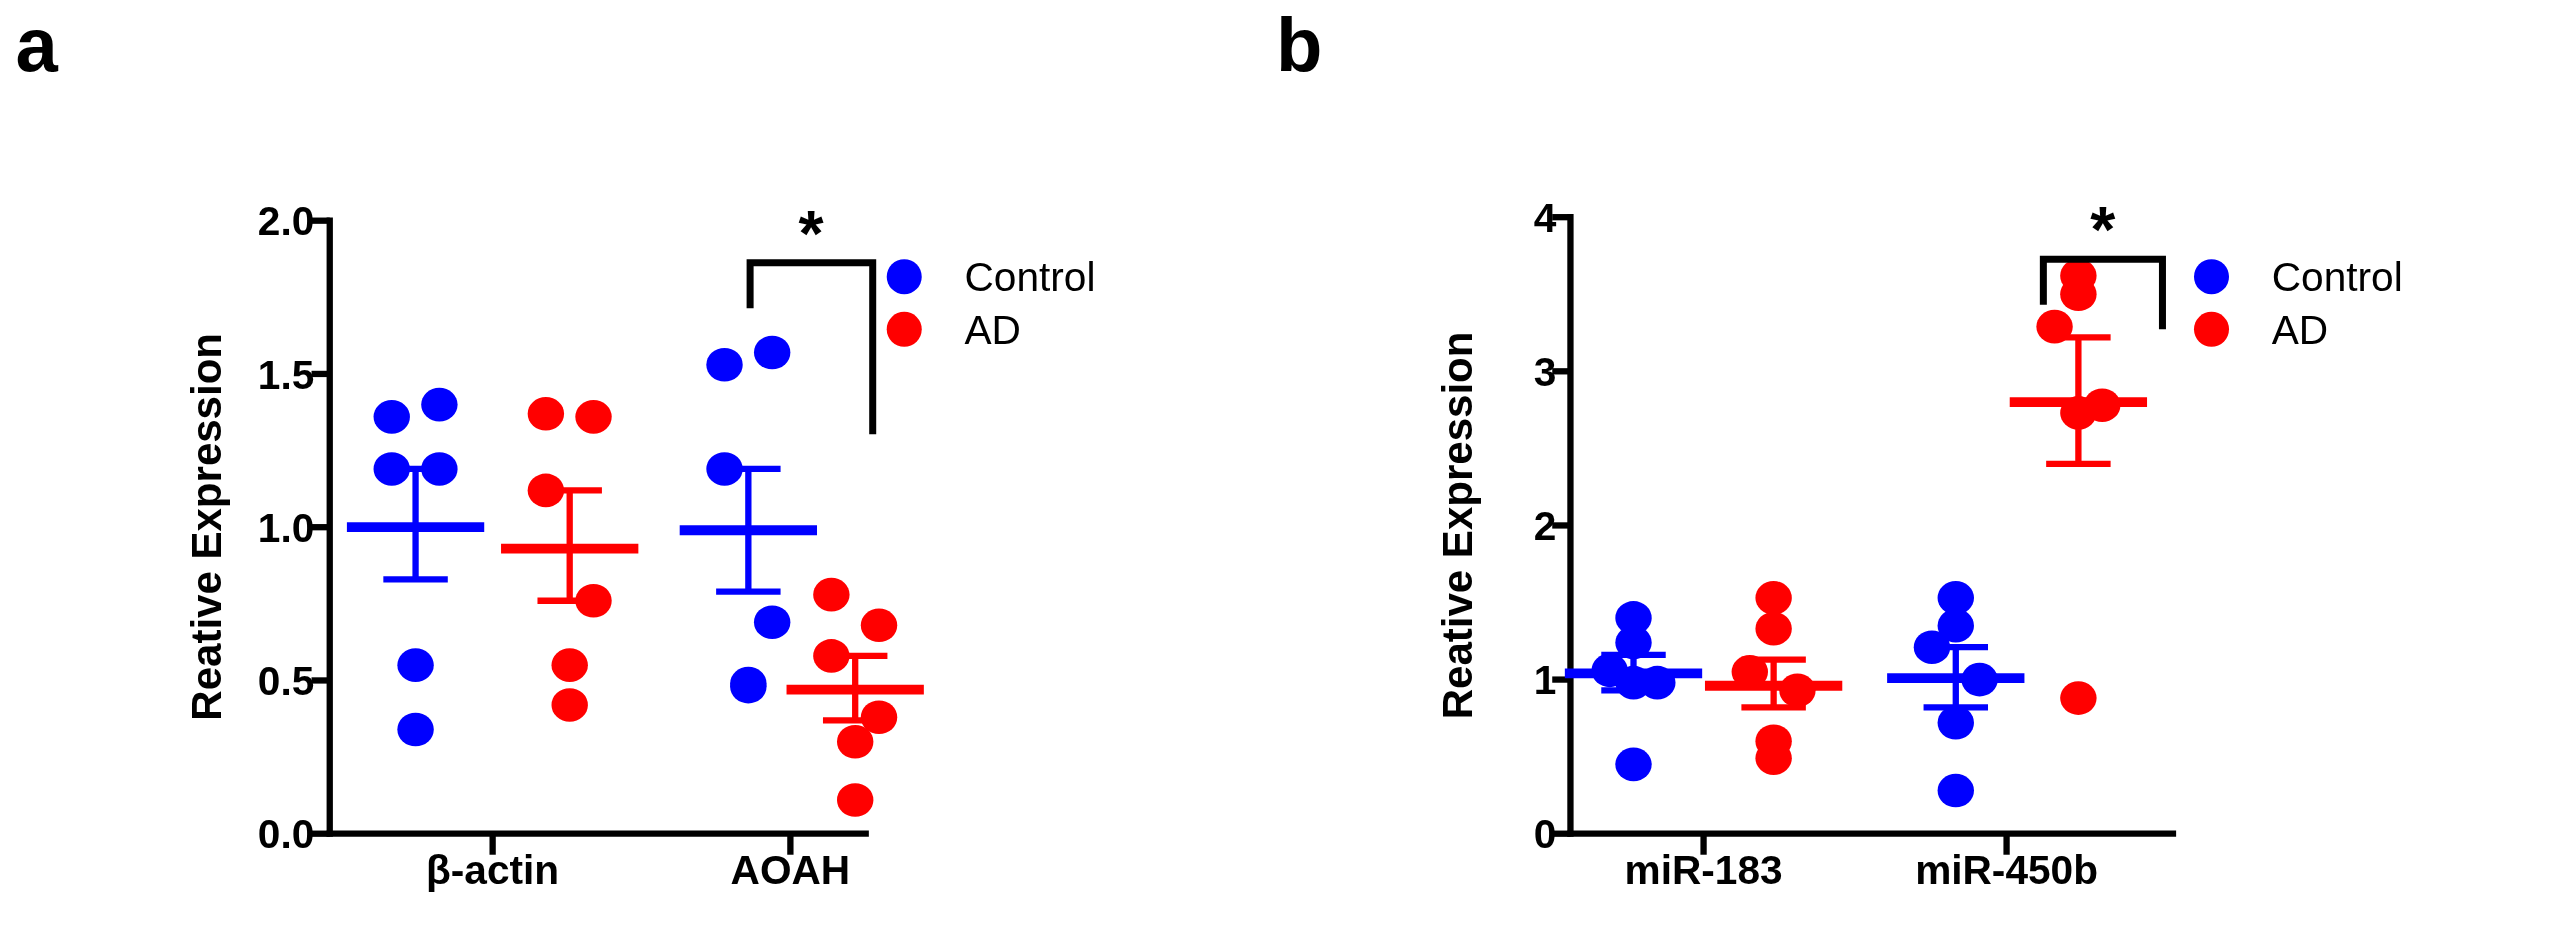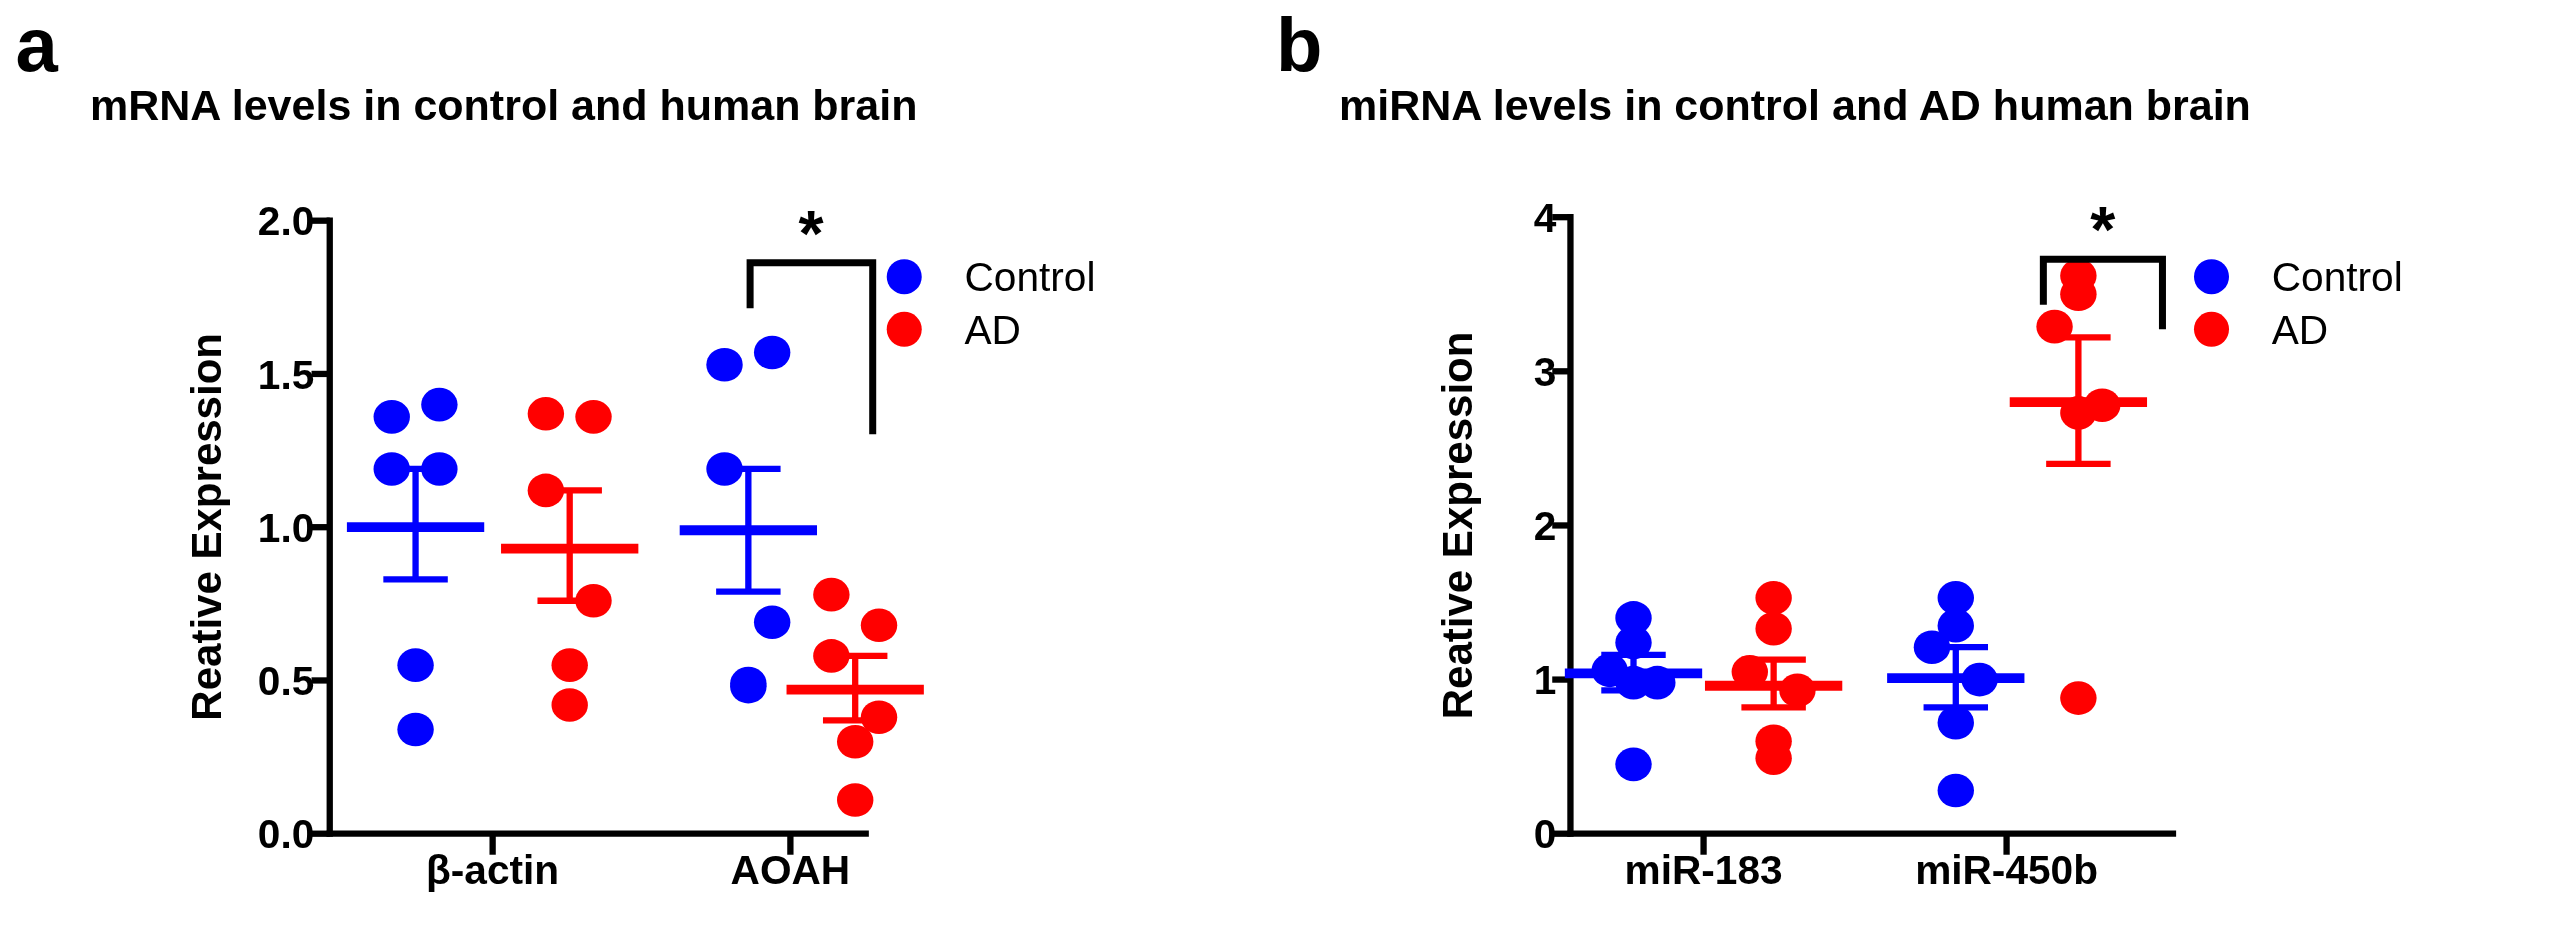--- a/index.html
+++ b/index.html
@@ -26,21 +26,20 @@
   .sig-star{font-size:92px;font-weight:bold;fill:#000;text-anchor:middle;
     font-family:"Liberation Sans",sans-serif;}
 </style>
 </head>
 <body>
 
 <div class="figure">
 
   <div class="panel" id="panel-a">
     <div class="panel-letter" style="left:15.4px;top:7px;">a</div>
-    <div class="panel-title" style="left:90px;top:84px;">mRNA levels in control and human brain</div>
     <svg id="svg-a" width="1262" height="936" viewBox="0 0 1800 1336">
         <line x1="470" y1="315" x2="470" y2="1190" class="axis-line"></line>
         <line x1="470" y1="1190" x2="1235" y2="1190" class="axis-line"></line>
         <line x1="444" y1="1190" x2="470" y2="1190" class="tick-line"></line>
         <text x="448" y="1211" text-anchor="end" class="tick-label">0.0</text>
         <line x1="444" y1="971.25" x2="470" y2="971.25" class="tick-line"></line>
         <text x="448" y="992.25" text-anchor="end" class="tick-label">0.5</text>
         <line x1="444" y1="752.5" x2="470" y2="752.5" class="tick-line"></line>
         <text x="448" y="773.5" text-anchor="end" class="tick-label">1.0</text>
         <line x1="444" y1="533.75" x2="470" y2="533.75" class="tick-line"></line>
@@ -106,21 +105,20 @@
           <circle cx="1290" cy="395" r="25" fill="#0000FF"></circle>
           <text x="1376" y="416" class="legend-label">Control</text>
           <circle cx="1290" cy="470" r="25" fill="#FF0000"></circle>
           <text x="1376" y="491" class="legend-label">AD</text>
         </g>
       </svg>
   </div>
 
   <div class="panel" id="panel-b">
     <div class="panel-letter" style="left:14px;top:7px;">b</div>
-    <div class="panel-title" style="left:77px;top:84px;">miRNA levels in control and AD human brain</div>
     <svg id="svg-b" width="1314" height="936" viewBox="0 0 1875 1336">
         <line x1="440" y1="310" x2="440" y2="1190" class="axis-line"></line>
         <line x1="440" y1="1190" x2="1300" y2="1190" class="axis-line"></line>
         <line x1="414" y1="1190" x2="440" y2="1190" class="tick-line"></line>
         <text x="420" y="1211" text-anchor="end" class="tick-label">0</text>
         <line x1="414" y1="970" x2="440" y2="970" class="tick-line"></line>
         <text x="420" y="991" text-anchor="end" class="tick-label">1</text>
         <line x1="414" y1="750" x2="440" y2="750" class="tick-line"></line>
         <text x="420" y="771" text-anchor="end" class="tick-label">2</text>
         <line x1="414" y1="530" x2="440" y2="530" class="tick-line"></line>

